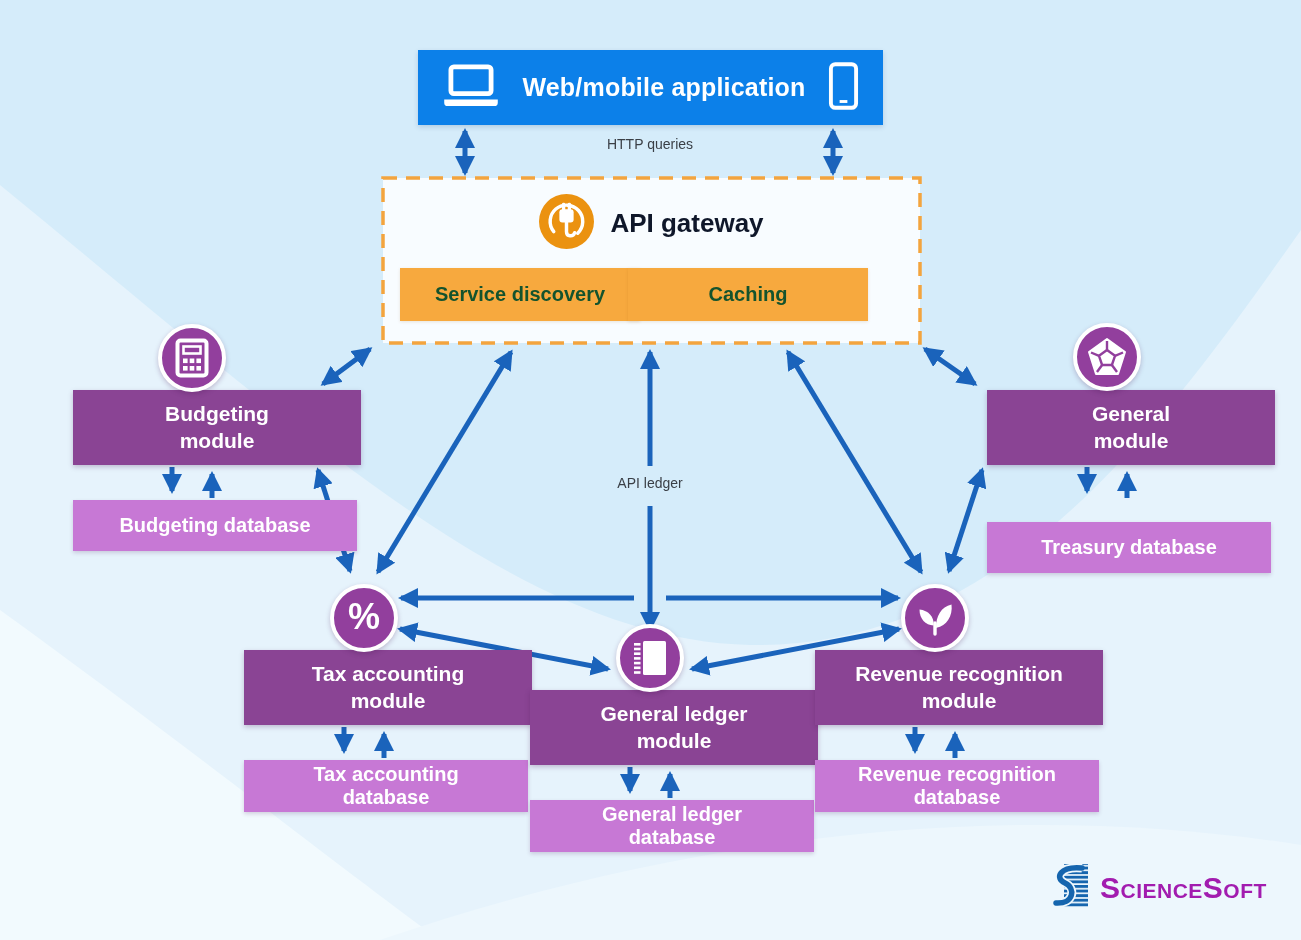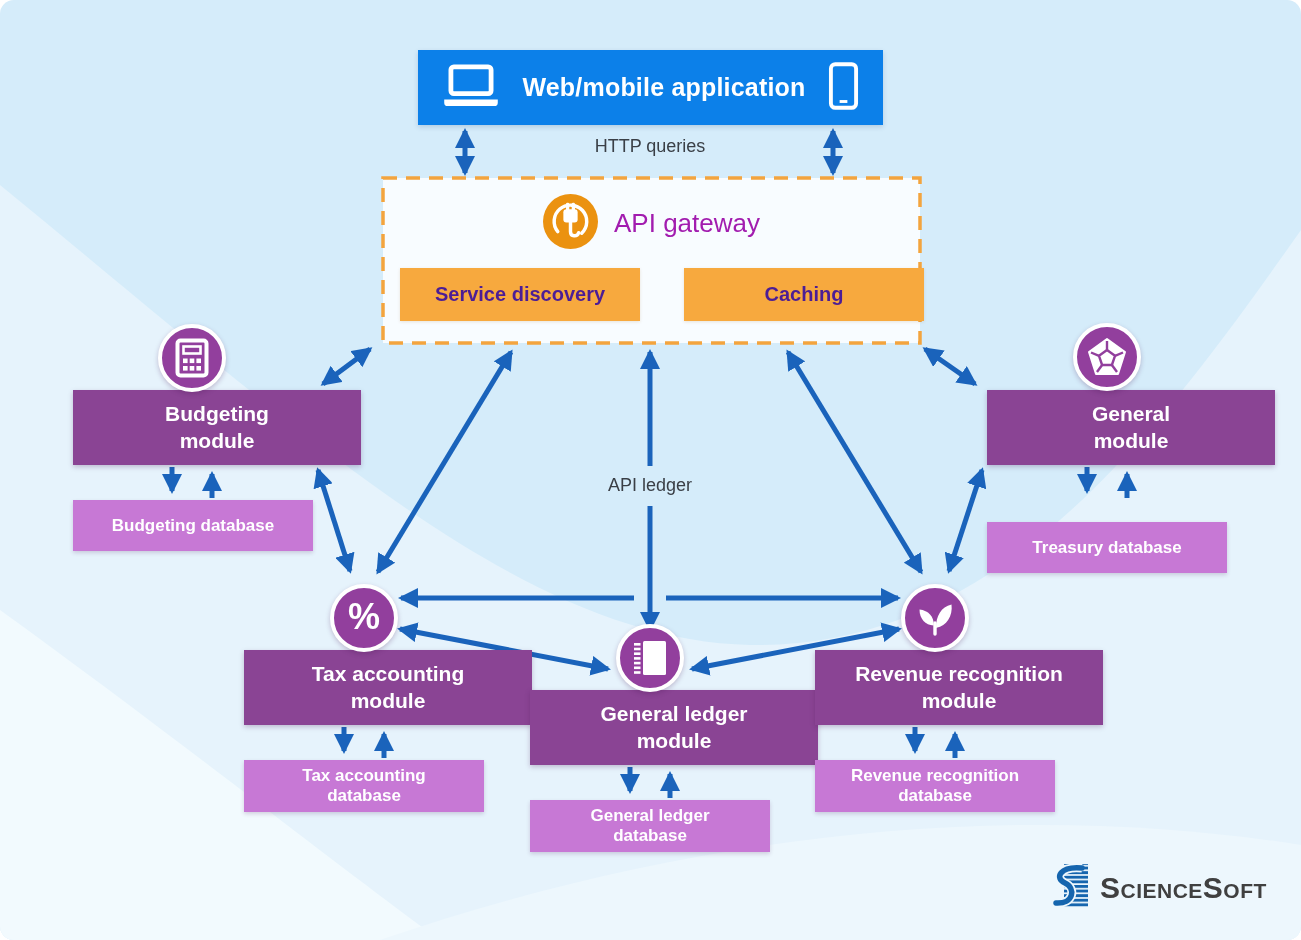--- a/index.html
+++ b/index.html
@@ -1,46 +1,46 @@
 <!DOCTYPE html>
 <html><head>
 <meta charset="utf-8">
 <style>
   html,body{margin:0;padding:0;}
   body{font-family:"Liberation Sans","DejaVu Sans",sans-serif;}
-  .canvas{position:relative;width:1301px;height:940px;overflow:hidden;background:#D5ECFA;border-radius:14px;}
+  .canvas{position:relative;width:1301px;height:940px;overflow:hidden;background:#D5ECFA;}
   .layer{position:absolute;left:0;top:0;pointer-events:none;}
 
   
   .app-box{position:absolute;left:418px;top:50px;width:465px;height:75px;background:#0C80E9;
     display:flex;align-items:center;justify-content:space-between;padding:0 24px;box-sizing:border-box;
     box-shadow:0 2px 5px rgba(20,60,120,.18);}
   .app-title{color:#fff;font-size:25px;font-weight:bold;letter-spacing:.2px;}
 
-  .conn-label{position:absolute;color:#3a3f46;font-size:18px;text-align:center;}
+  .conn-label{position:absolute;color:#3a3f46;font-size:14px;text-align:center;}
   .lbl-http{left:535px;top:136px;width:230px;}
   .lbl-api{left:575px;top:475px;width:150px;}
 
   
   .gateway{position:absolute;left:383px;top:178px;width:537px;height:165px;box-sizing:border-box;
     background:rgba(250,253,255,.94);}
   .gw-head{position:absolute;left:383px;top:193px;width:537px;height:60px;display:flex;
     align-items:center;justify-content:center;gap:16px;}
-  .gw-title{color:#a21caf;font-size:26px;font-weight:normal;}
-  .gw-service{position:absolute;width:240px;height:53px;background:#F7A93E;color:#4c1d95;
+  .gw-title{color:#0f172a;font-size:26px;font-weight:bold;}
+  .gw-service{position:absolute;width:240px;height:53px;background:#F7A93E;color:#14532d;
     font-size:20px;font-weight:bold;display:flex;align-items:center;justify-content:center;
     box-shadow:0 1px 3px rgba(150,90,0,.15);}
   .gw-sd{left:400px;top:268px;}
-  .gw-ca{left:684px;top:268px;}
+  .gw-ca{left:628px;top:268px;}
 
   
   .pbox{position:absolute;display:flex;align-items:center;justify-content:center;text-align:center;
     color:#fff;font-weight:bold;white-space:pre-line;line-height:1.25;box-sizing:border-box;}
   .module{width:288px;height:75px;background:#8A4494;font-size:21px;box-shadow:0 2px 5px rgba(70,20,80,.25);}
-  .dbase{width:240px;background:#C778D5;font-size:17px;box-shadow:0 2px 4px rgba(70,20,80,.18);}
+  .dbase{width:284px;background:#C778D5;font-size:20px;box-shadow:0 2px 4px rgba(70,20,80,.18);}
   .db1{height:51px;}
   .db2{height:52px;line-height:1.15;}
   .mod-budgeting{left:73px;top:390px;}   .db-budgeting{left:73px;top:500px;}
   .mod-treasury{left:987px;top:390px;}   .db-treasury{left:987px;top:522px;}
   .mod-tax{left:244px;top:650px;}        .db-tax{left:244px;top:760px;}
   .mod-ledger{left:530px;top:690px;}     .db-ledger{left:530px;top:800px;}
   .mod-revenue{left:815px;top:650px;}    .db-revenue{left:815px;top:760px;}
 
   
   .icircle{position:absolute;width:60px;height:60px;border-radius:50%;background:#923F9D;
@@ -48,21 +48,21 @@
     box-shadow:0 2px 5px rgba(70,20,80,.25);}
   .ic-budgeting{left:158px;top:324px;}
   .ic-treasury{left:1073px;top:323px;}
   .ic-tax{left:330px;top:584px;}
   .ic-ledger{left:616px;top:624px;}
   .ic-revenue{left:901px;top:584px;}
   .pct{color:#fff;font-size:36px;font-weight:bold;line-height:1;transform:translateY(-1px);}
 
   
   .brand{position:absolute;left:1048px;top:862px;display:flex;align-items:center;gap:10px;}
-  .brand-text{color:#404040;font-size:30px;font-weight:bold;font-variant:small-caps;letter-spacing:.5px;}
+  .brand-text{color:#a21caf;font-size:30px;font-weight:bold;font-variant:small-caps;letter-spacing:.5px;}
 </style>
 </head>
 <body>
 
 <div class="canvas">
 
   <svg class="layer" width="1301" height="940" viewBox="0 0 1301 940">
     <path d="M0,185 C300,430 520,640 750,645 C1000,650 1160,430 1301,230 L1301,940 L0,940 Z" fill="#E6F3FC"></path>
     <path d="M0,610 C180,740 330,860 440,940 L0,940 Z" fill="#F2FAFE"></path>
     <path d="M380,940 C700,830 1020,800 1301,845 L1301,940 Z" fill="#EDF7FD"></path>

